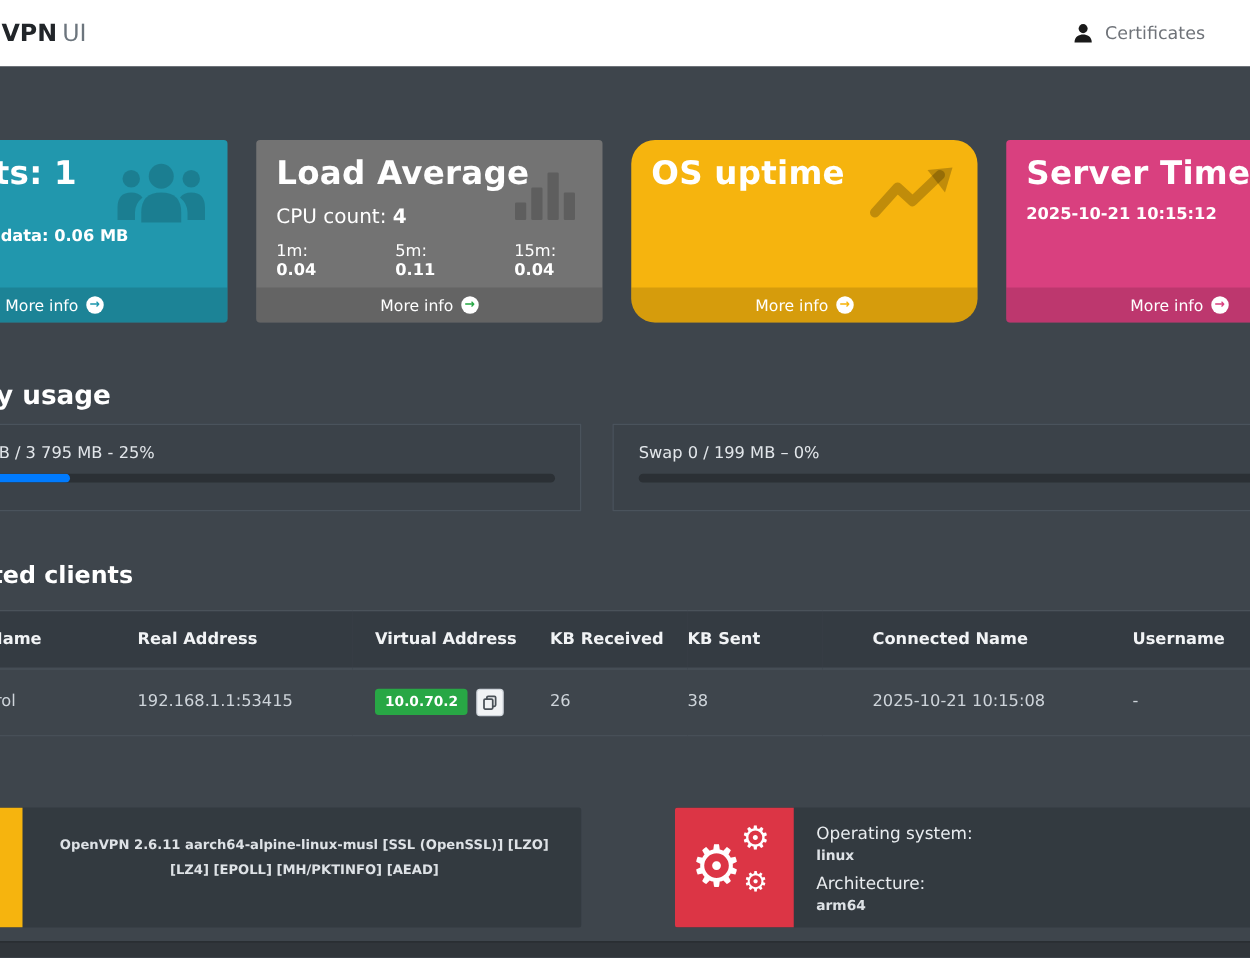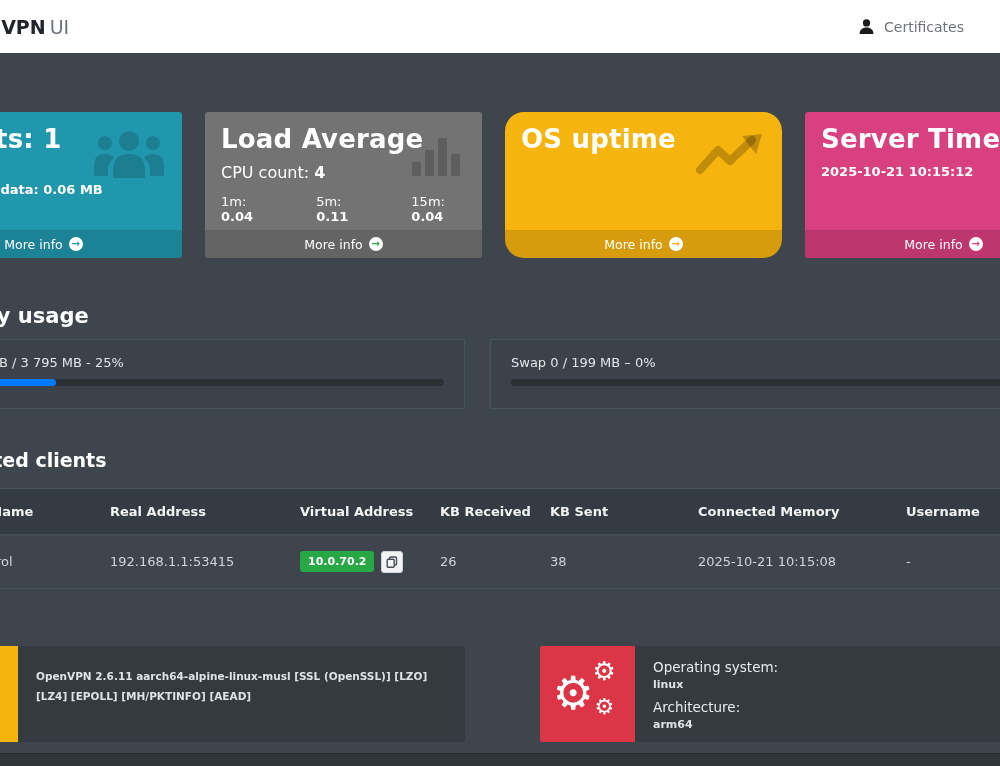--- a/index.html
+++ b/index.html
@@ -75,21 +75,21 @@
   .info-box-right { width:570px; margin-left:50px; }
   .ib-icon { width:95px; height:96px; flex:none; display:flex; align-items:center; justify-content:center; color:#fff; }
   .ib-yellow { background:#f6b40e; }
   .ib-red { background:#dc3545; }
   .gears { position:relative; width:70px; height:64px; }
   .gear-big { position:absolute; left:0; top:8px; font-size:46px; line-height:1; }
   .gear-mid { position:absolute; left:40px; top:-4px; font-size:26px; line-height:1; }
   .gear-sm  { position:absolute; left:42px; top:34px; font-size:22px; line-height:1; }
   .ib-content { padding:13px 18px; }
   .ib-title { font-size:13.5px; color:#e9ecef; }
-  .ib-text { font-size:10.5px; font-weight:bold; color:#dee2e6; margin-top:8px; line-height:1.9; width:415px; }
+  .ib-text { font-size:10.5px; font-weight:bold; color:#dee2e6; margin-top:8px; line-height:1.9; width:415px;text-align:center; }
   .ib-line { font-size:11px; font-weight:bold; color:#dee2e6; margin-top:3px; }
   .ib-title2 { font-size:13.5px; color:#e9ecef; margin-top:8px; }
 
   
   .page-footer { position:absolute; bottom:0; left:0; width:1000px; height:13px; background:#30353a; border-top:1px solid #272b2f; }
 </style>
 </head>
 <body>
 
 <div class="navbar">
@@ -220,21 +220,21 @@
         <col style="width:230px">
         <col style="width:192px">
     </colgroup>
     <thead>
       <tr>
         <th>Common Name</th>
         <th>Real Address</th>
         <th>Virtual Address</th>
         <th class="num">KB Received</th>
         <th class="num">KB Sent</th>
-        <th class="gap-l">Connected Memory</th>
+        <th class="gap-l">Connected Name</th>
         <th>Username</th>
       </tr>
     </thead>
     <tbody>
       <tr>
         <td>mikrotik-karol</td>
         <td>192.168.1.1:53415</td>
         <td>
           <span class="badge-ip">10.0.70.2</span><span class="copy-btn">
               <svg width="12" height="12" viewBox="0 0 12 12">

